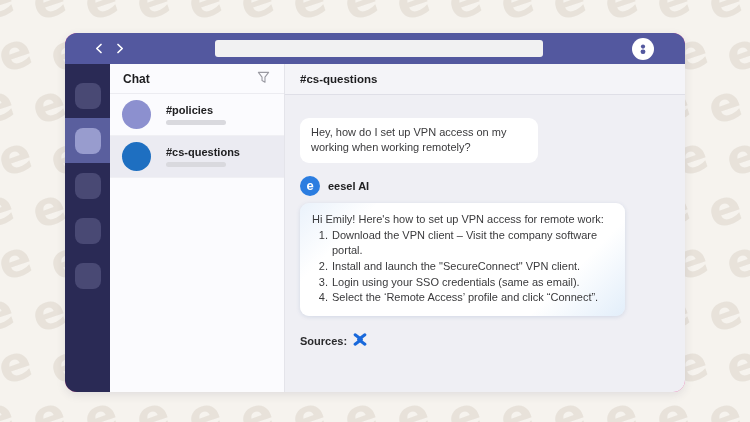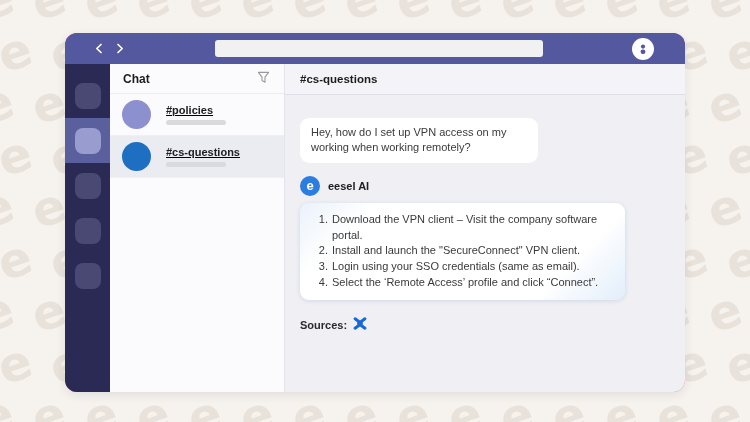--- a/index.html
+++ b/index.html
@@ -37,21 +37,21 @@
 
   
   .channels { width:175px; background:#fbfbfe; border-right:1px solid #e4e4ea; }
   .ch-header { height:30px; display:flex; align-items:center; justify-content:space-between;
                padding:0 14px 0 13px; border-bottom:1px solid #ececf1; }
   .ch-title { font-size:12px; font-weight:700; color:#1d1d1f; }
   .ch-row { height:42px; display:flex; align-items:center; padding-left:12px;
             border-bottom:1px solid #f0f0f4; cursor:pointer; background:#fbfbfe; }
   .ch-row.selected { background:#ebebf2; }
   .ch-avatar { width:29px; height:29px; border-radius:50%; flex:0 0 auto; }
-  .ch-meta { margin-left:15px;text-decoration:underline; }
+  .ch-meta { margin-left:15px; }
   .ch-name { font-size:11px; font-weight:700; color:#202022; }
   .ch-bar { width:60px; height:5px; border-radius:2.5px; background:#d9d9de; margin-top:4px; }
 
   
   .chat { flex:1; background:#efeff4; display:flex; flex-direction:column; }
   .chat-header { height:31px; background:#f4f4f8; border-bottom:1px solid #dfdfe7;
                  display:flex; align-items:center; padding-left:15px;
                  font-size:11.5px; font-weight:700; color:#1d1d1f; }
   .chat-content { padding:13px 15px 0 15px; }
 
@@ -298,20 +298,21 @@
 
           <div class="bubble">Hey, how do I set up VPN access on my working when working remotely?</div>
 
           <div class="ai-block">
             <div class="author-row">
               <div class="avatar ai">e</div>
               <span class="author-name">eesel AI</span>
             </div>
 
             <div class="ai-card">
+              <div>Hi Emily! Here's how to set up VPN access for remote work:</div>
               <div class="step">
                 <span class="step-num">1.</span>
                 <span>Download the VPN client – Visit the company software portal.</span>
               </div>
               <div class="step">
                 <span class="step-num">2.</span>
                 <span>Install and launch the "SecureConnect" VPN client.</span>
               </div>
               <div class="step">
                 <span class="step-num">3.</span>

